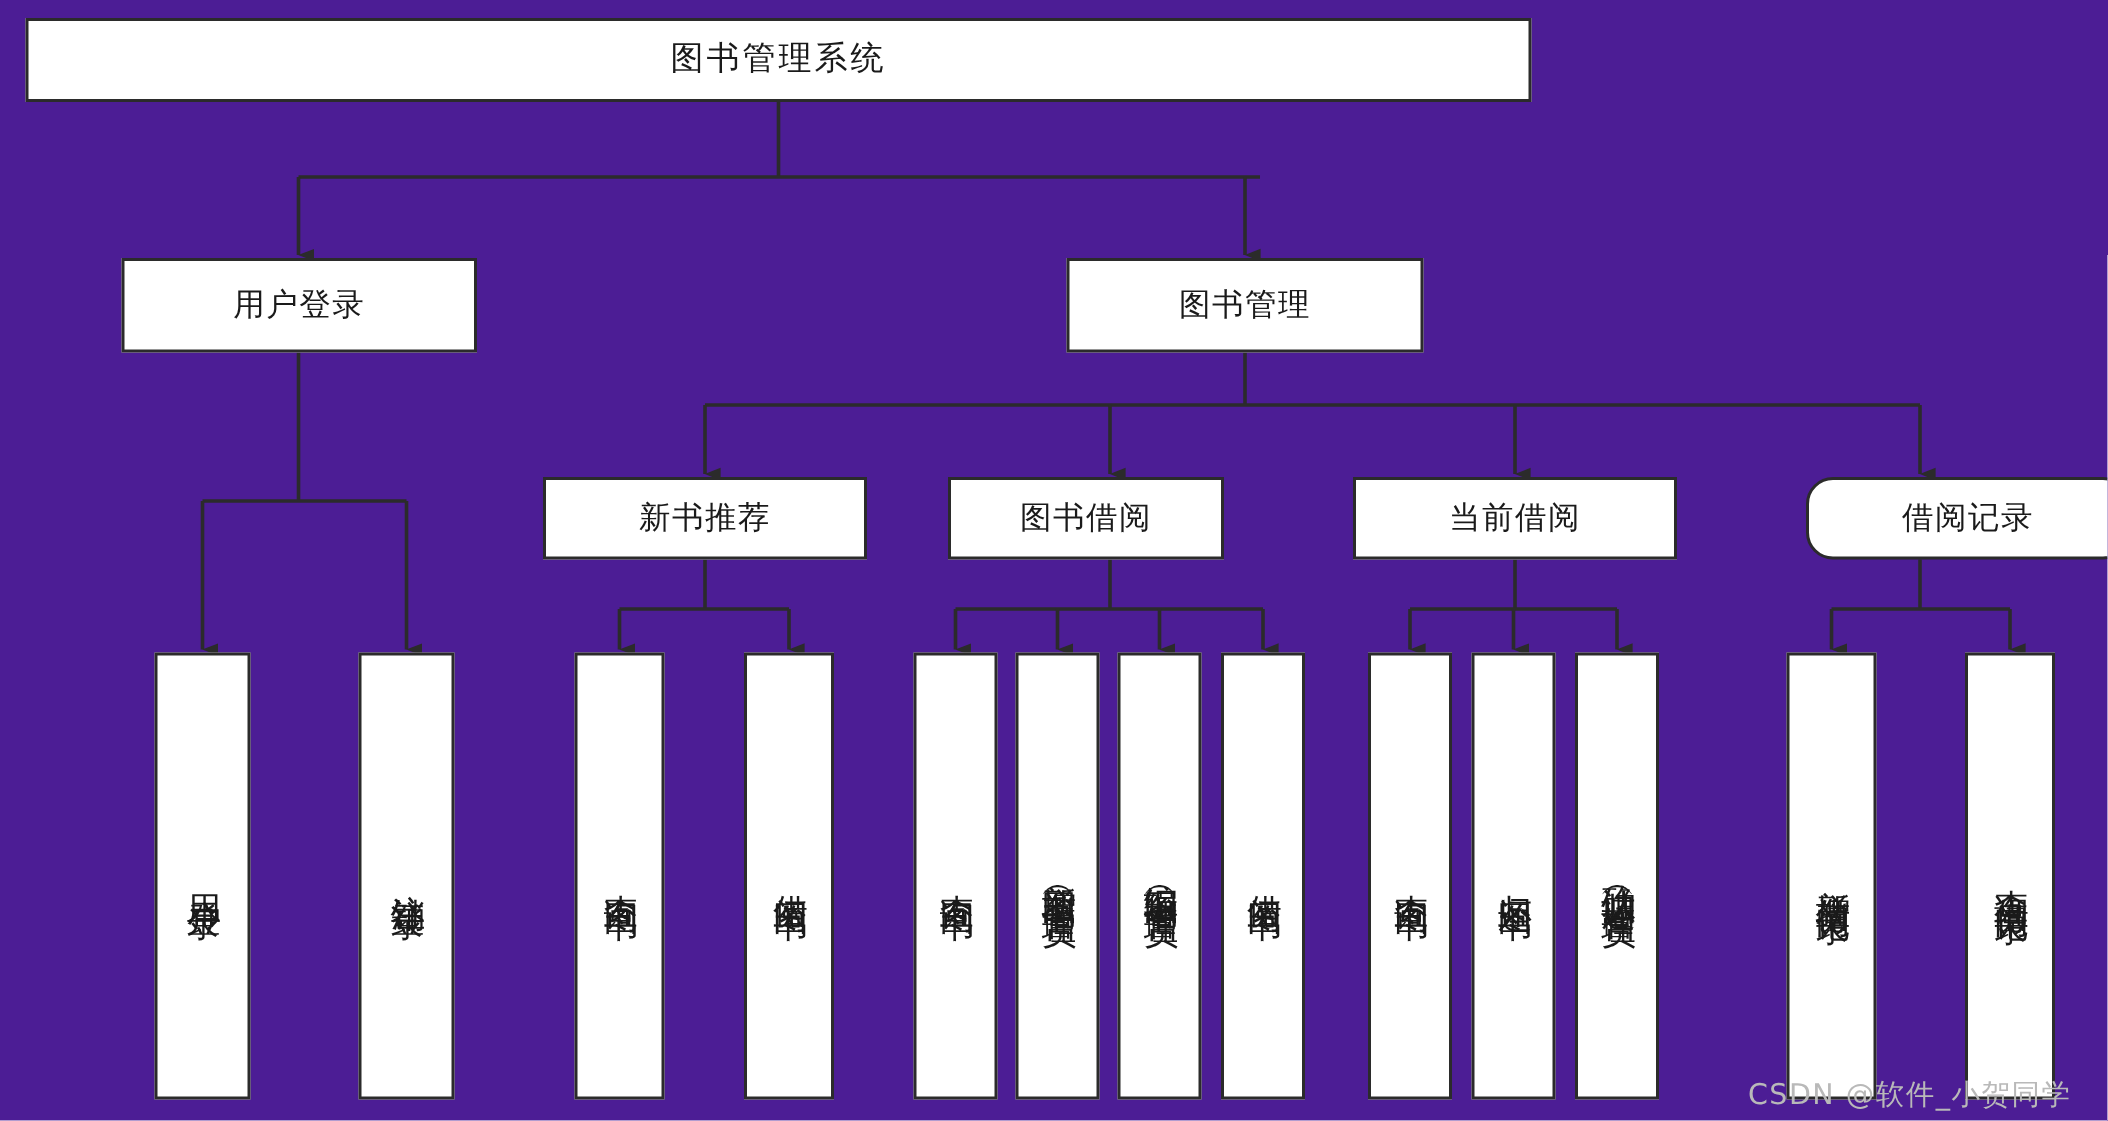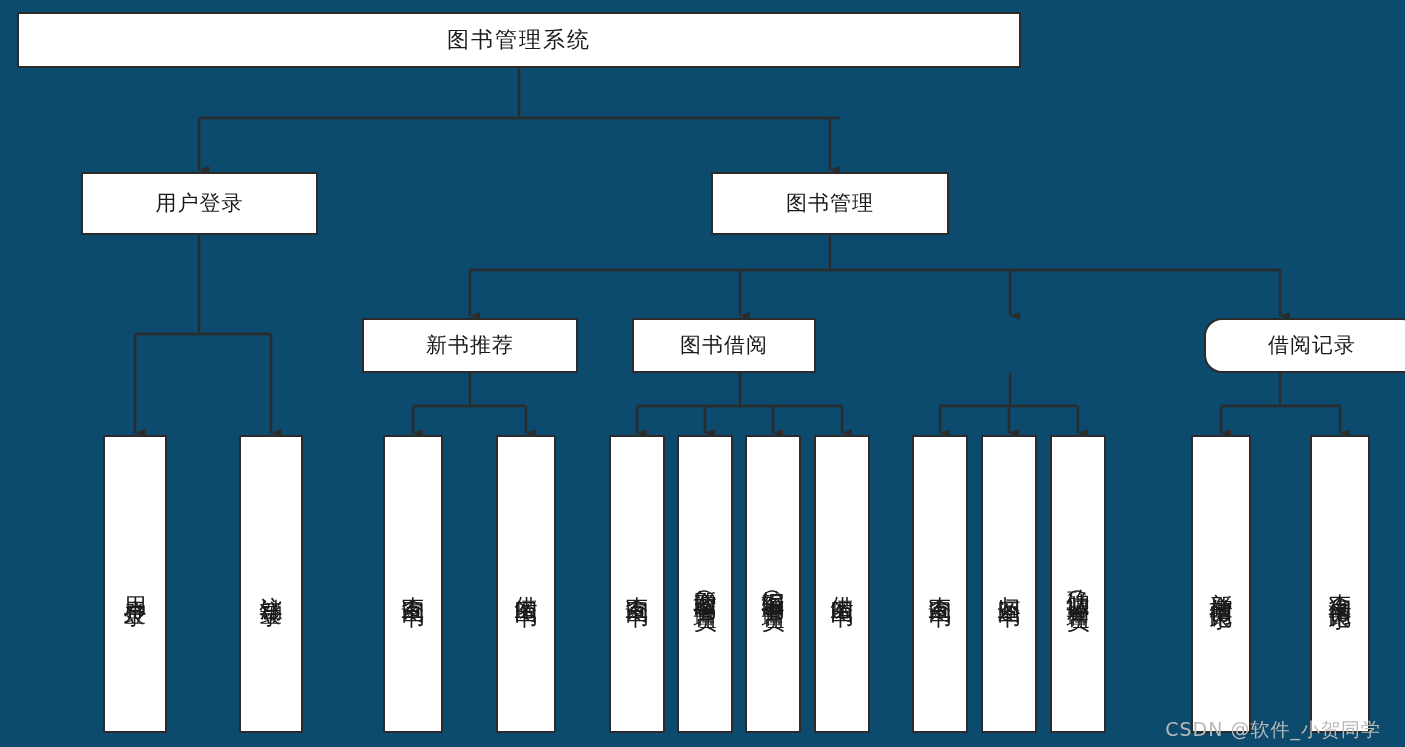--- a/index.html
+++ b/index.html
@@ -5,21 +5,21 @@
 <style>
   html,body{margin:0;padding:0;background:#ffffff;}
   body{
     font-family:"DejaVu Sans","Liberation Sans",sans-serif;
     -webkit-font-smoothing:antialiased;
   }
   #diagram-root{
     position:relative;
     width:1405px;
     height:747px;
-    background:#0c4a6e;
+    background:#4c1d95;
     overflow:hidden;
   }
   #edge-layer{
     position:absolute;
     left:0; top:0;
     width:1405px;
     height:747px;
     pointer-events:none;
   }
   .node{
@@ -132,20 +132,23 @@
   <div class="node horiz" style="left:711px; top:172px; width:238px; height:63px;">
     <span class="node-label">图书管理</span>
   </div>
 
   <div class="node horiz" style="left:362px; top:318px; width:216px; height:55px;">
     <span class="node-label">新书推荐</span>
   </div>
   <div class="node horiz" style="left:632px; top:318px; width:184px; height:55px;">
     <span class="node-label">图书借阅</span>
   </div>
+  <div class="node horiz" style="left:902px; top:318px; width:216px; height:55px;">
+    <span class="node-label">当前借阅</span>
+  </div>
   <div class="node horiz" style="left:1204px; top:318px; width:216px; height:55px;border-radius:18px;">
     <span class="node-label">借阅记录</span>
   </div>
 
   <div class="node leaf" style="left:103px; top:435px; width:64px; height:298px;">
     <span class="node-label">用户登录</span>
   </div>
   <div class="node leaf" style="left:239px; top:435px; width:64px; height:298px;">
     <span class="node-label">注销登录</span>
   </div>

